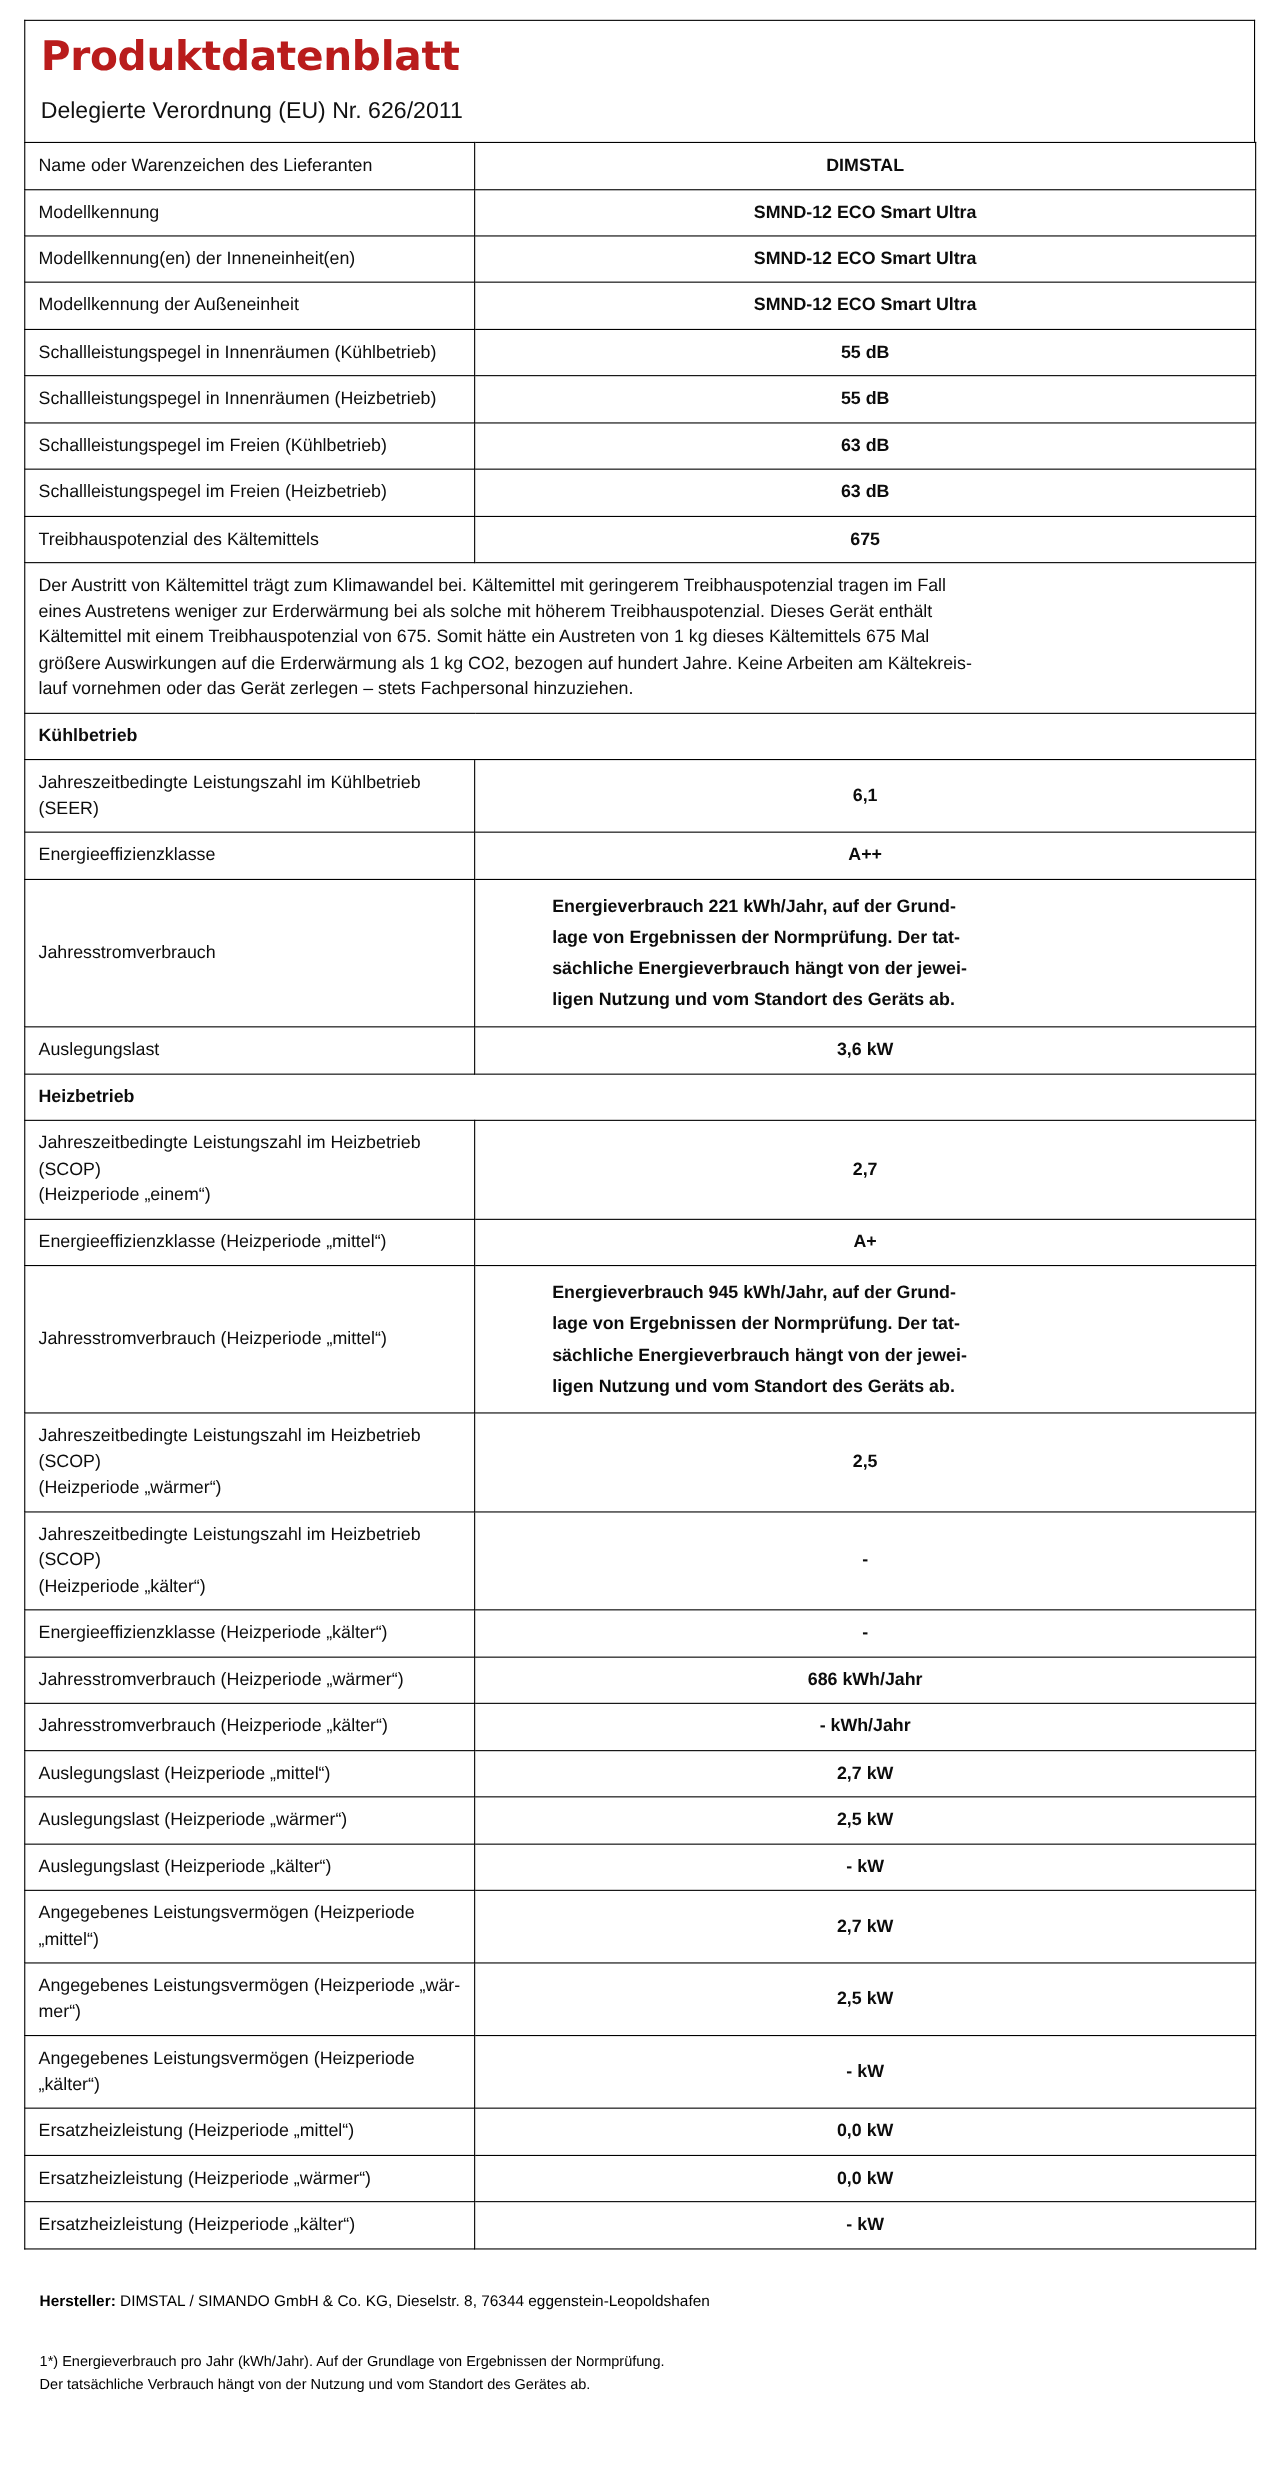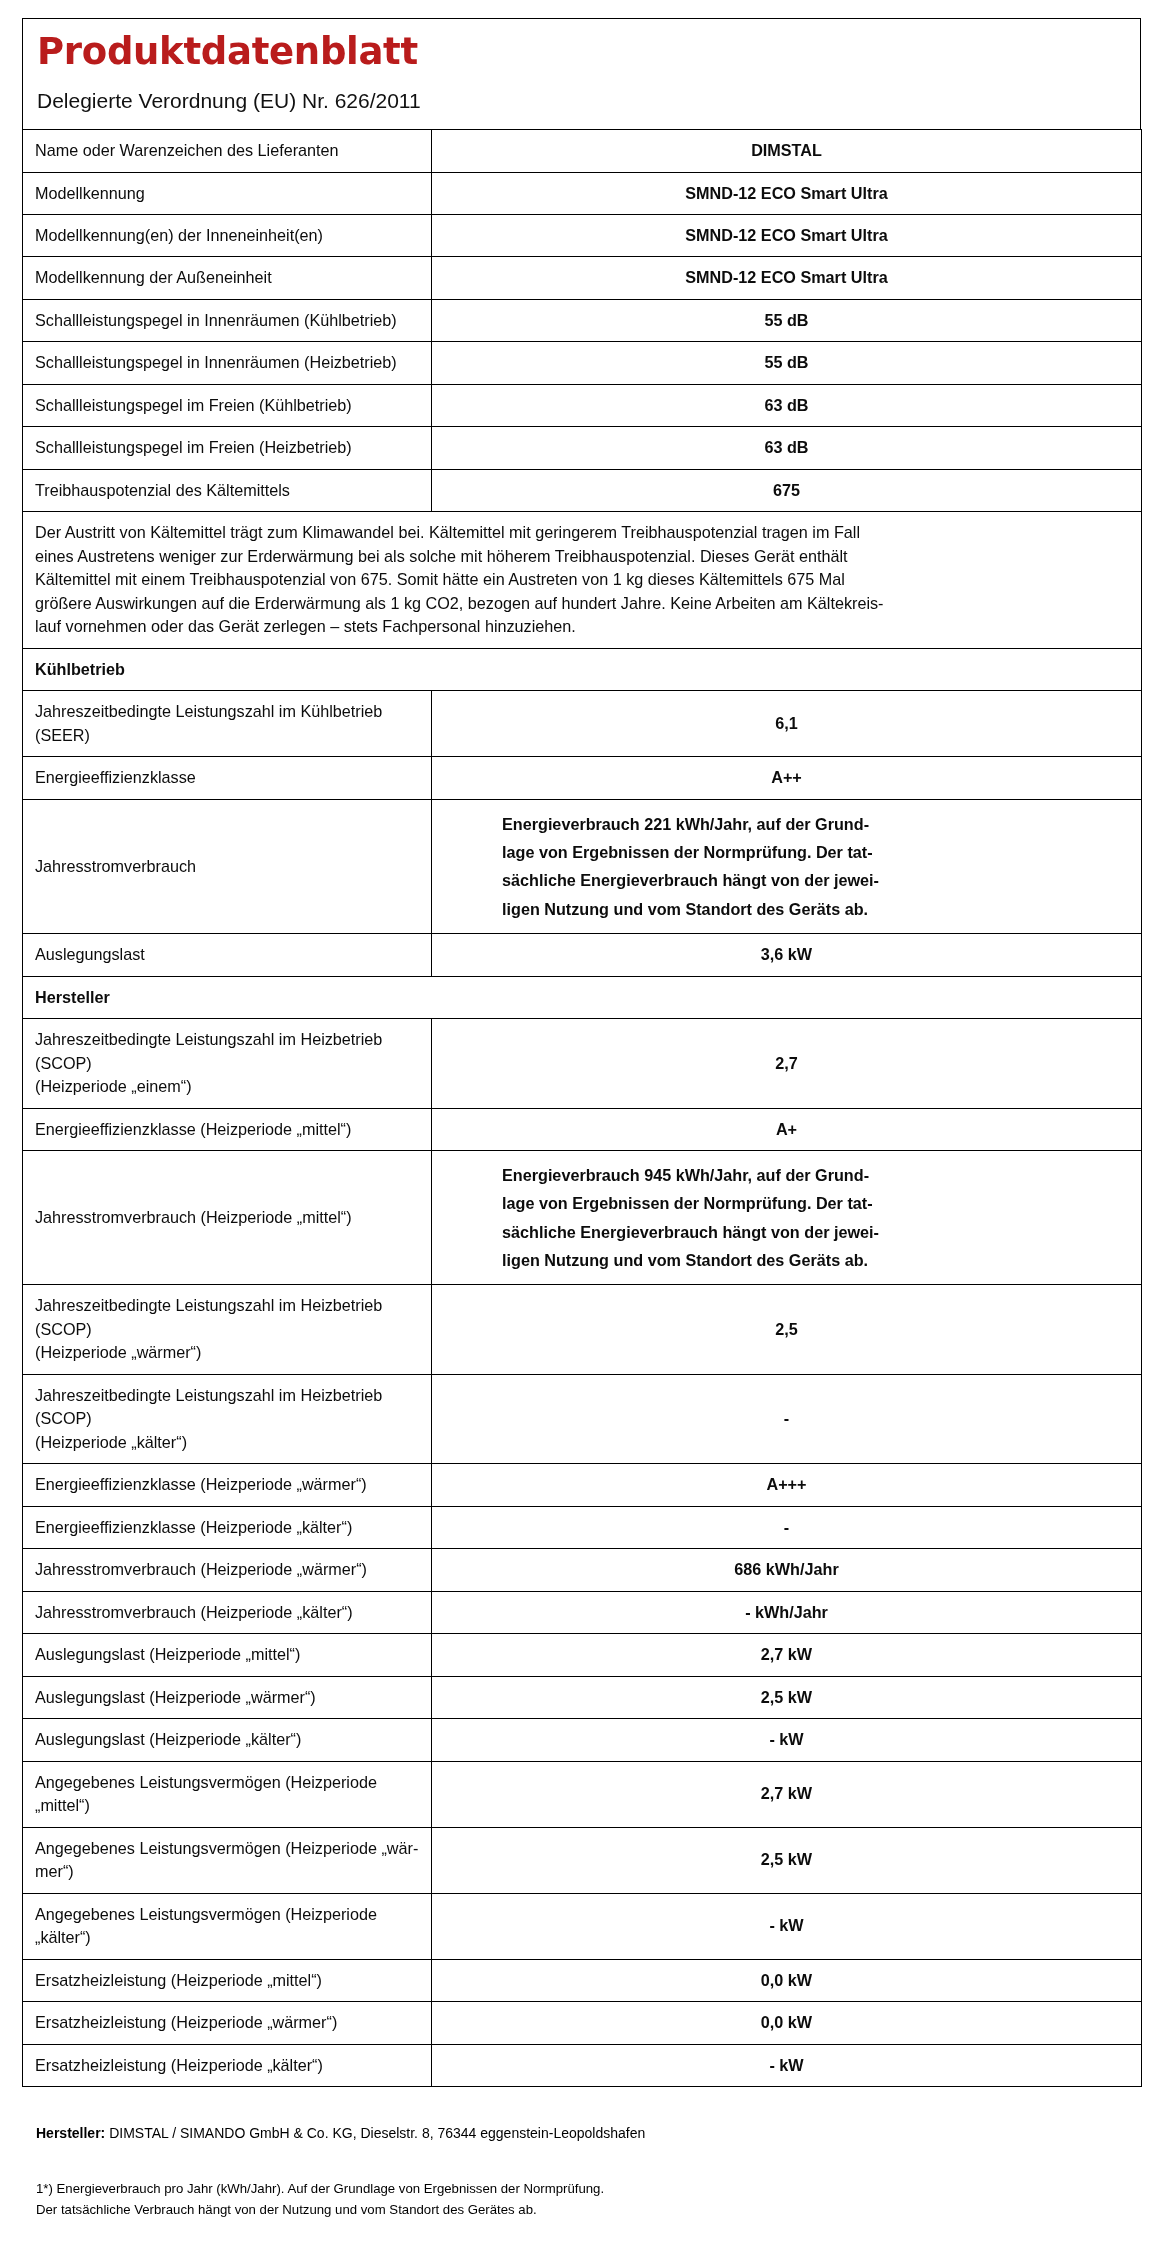--- a/index.html
+++ b/index.html
@@ -179,21 +179,21 @@
             <span style="display: block;">lage von Ergebnissen der Normprüfung. Der tat-</span>
             <span style="display: block;">sächliche Energieverbrauch hängt von der jewei-</span>
             <span style="display: block;">ligen Nutzung und vom Standort des Geräts ab.</span>
           </td>
         </tr>
         <tr>
           <td class="label">Auslegungslast</td>
           <td class="value">3,6 kW</td>
         </tr>
         <tr>
-          <td class="section" colspan="2">Hersteller</td>
+          <td class="section" colspan="2">Heizbetrieb</td>
         </tr>
         <tr>
           <td class="label">
             <span style="display: block;">Jahreszeitbedingte Leistungszahl im Heizbetrieb (SCOP)</span>
             <span style="display: block;">(Heizperiode „einem“)</span>
           </td>
           <td class="value">2,7</td>
         </tr>
         <tr>
           <td class="label">Energieeffizienzklasse (Heizperiode „mittel“)</td>
@@ -214,24 +214,20 @@
             <span style="display: block;">(Heizperiode „wärmer“)</span>
           </td>
           <td class="value">2,5</td>
         </tr>
         <tr>
           <td class="label">
             <span style="display: block;">Jahreszeitbedingte Leistungszahl im Heizbetrieb (SCOP)</span>
             <span style="display: block;">(Heizperiode „kälter“)</span>
           </td>
           <td class="value">-</td>
-        </tr>
-        <tr>
-          <td class="label">Energieeffizienzklasse (Heizperiode „wärmer“)</td>
-          <td class="value">A+++</td>
         </tr>
         <tr>
           <td class="label">Energieeffizienzklasse (Heizperiode „kälter“)</td>
           <td class="value">-</td>
         </tr>
         <tr>
           <td class="label">Jahresstromverbrauch (Heizperiode „wärmer“)</td>
           <td class="value">686 kWh/Jahr</td>
         </tr>
         <tr>

